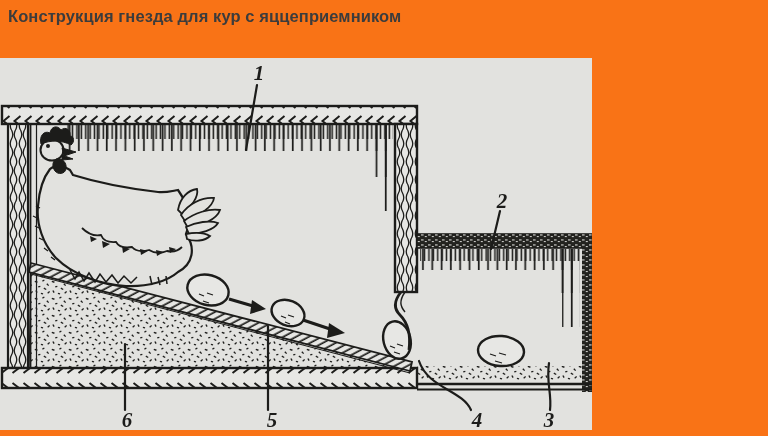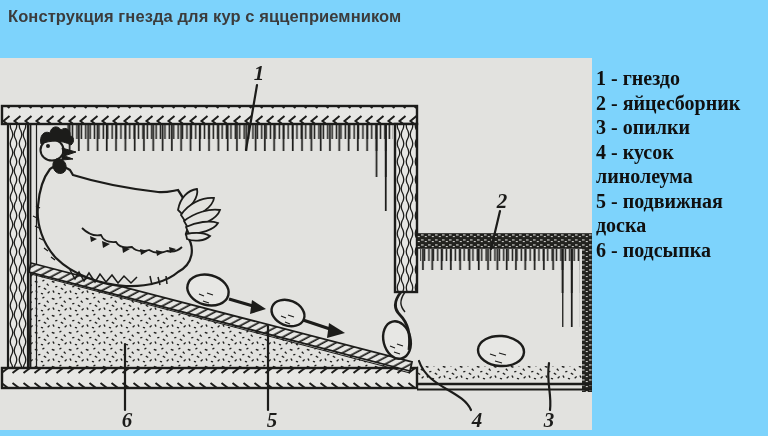--- a/index.html
+++ b/index.html
@@ -1,17 +1,17 @@
 <!DOCTYPE html>
 <html><head>
 <meta charset="utf-8">
 <style>
   html,body{margin:0;padding:0;width:768px;height:436px;background:#ffffff;overflow:hidden;
             font-family:"Liberation Sans",sans-serif;}
-  .page{position:relative;width:768px;height:436px;background:#7dd3fc;}
+  .page{position:relative;width:768px;height:436px;background:#f97316;}
   .title{position:absolute;left:8px;top:7px;width:560px;
          font-family:"Liberation Sans",sans-serif;font-size:16.5px;font-weight:bold;
          color:#3c3c3c;letter-spacing:.1px;}
   .panel{position:absolute;left:0;top:58px;width:592px;height:372px;background:#e2e2df;}
   .panel svg{display:block;width:592px;height:372px;}
   .legend{position:absolute;left:596px;top:66px;width:172px;
           font-family:"Liberation Serif",serif;font-weight:bold;font-size:20px;
           line-height:24.5px;color:#101010;}
   .legend .li{white-space:normal;}
   .num{font-family:"Liberation Serif",serif;font-weight:bold;font-style:italic;
@@ -193,22 +193,14 @@
 
       <text class="num" x="259" y="22" text-anchor="middle">1</text>
       <text class="num" x="502" y="150" text-anchor="middle">2</text>
       <text class="num" x="549" y="369" text-anchor="middle">3</text>
       <text class="num" x="477" y="369" text-anchor="middle">4</text>
       <text class="num" x="272" y="369" text-anchor="middle">5</text>
       <text class="num" x="127" y="369" text-anchor="middle">6</text>
     </svg>
   </div>
 
-  <div class="legend">
-    <div class="li">1 - гнездо</div>
-    <div class="li">2 - яйцесборник</div>
-    <div class="li">3 - опилки</div>
-    <div class="li">4 - кусок линолеума</div>
-    <div class="li">5 - подвижная доска</div>
-    <div class="li">6 - подсыпка</div>
-  </div>
 
 </div>
 
 </body></html>

